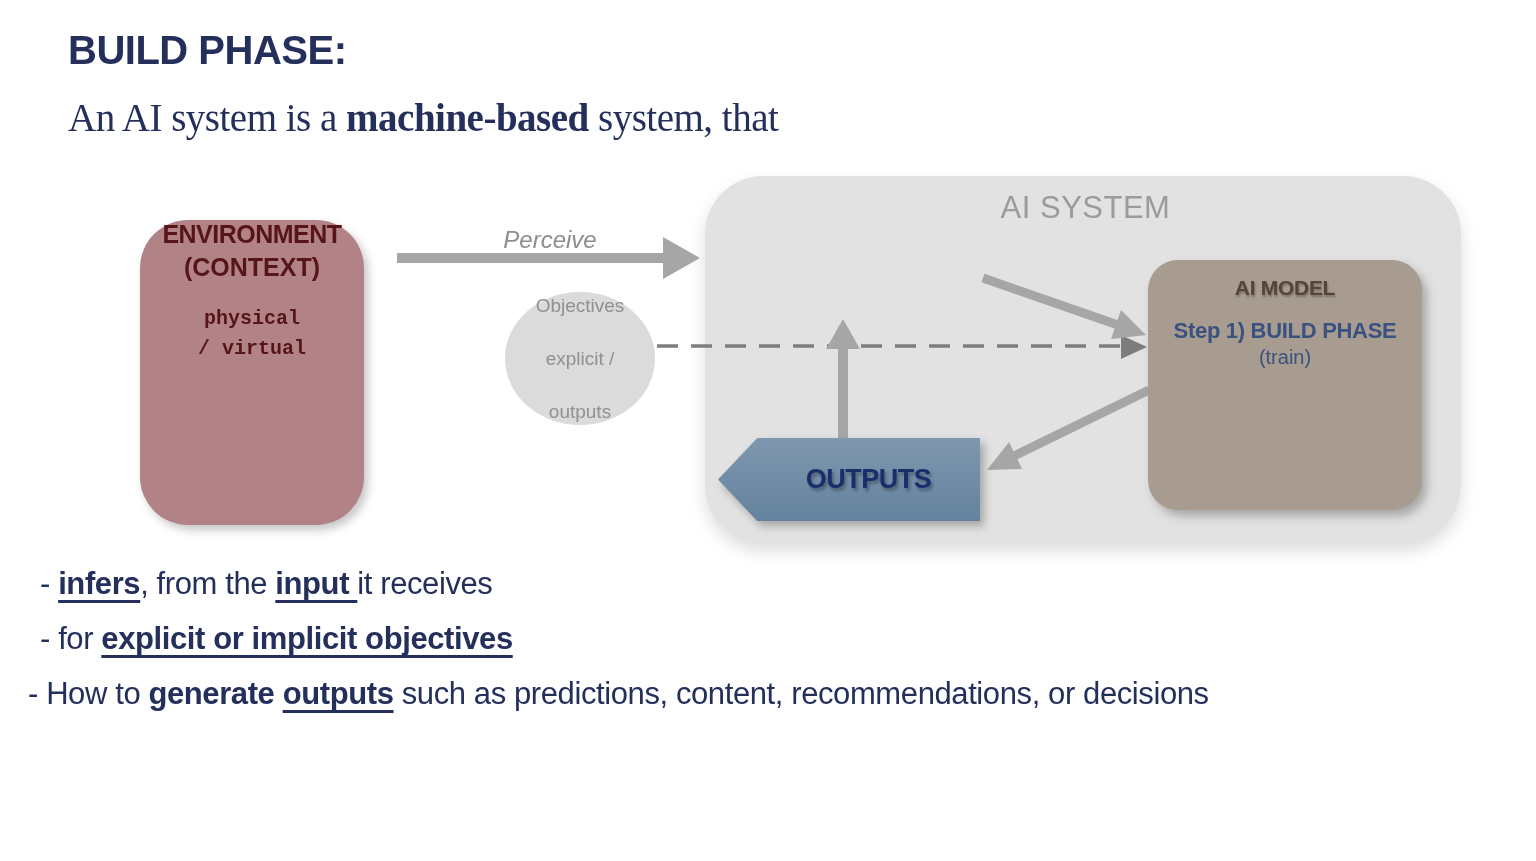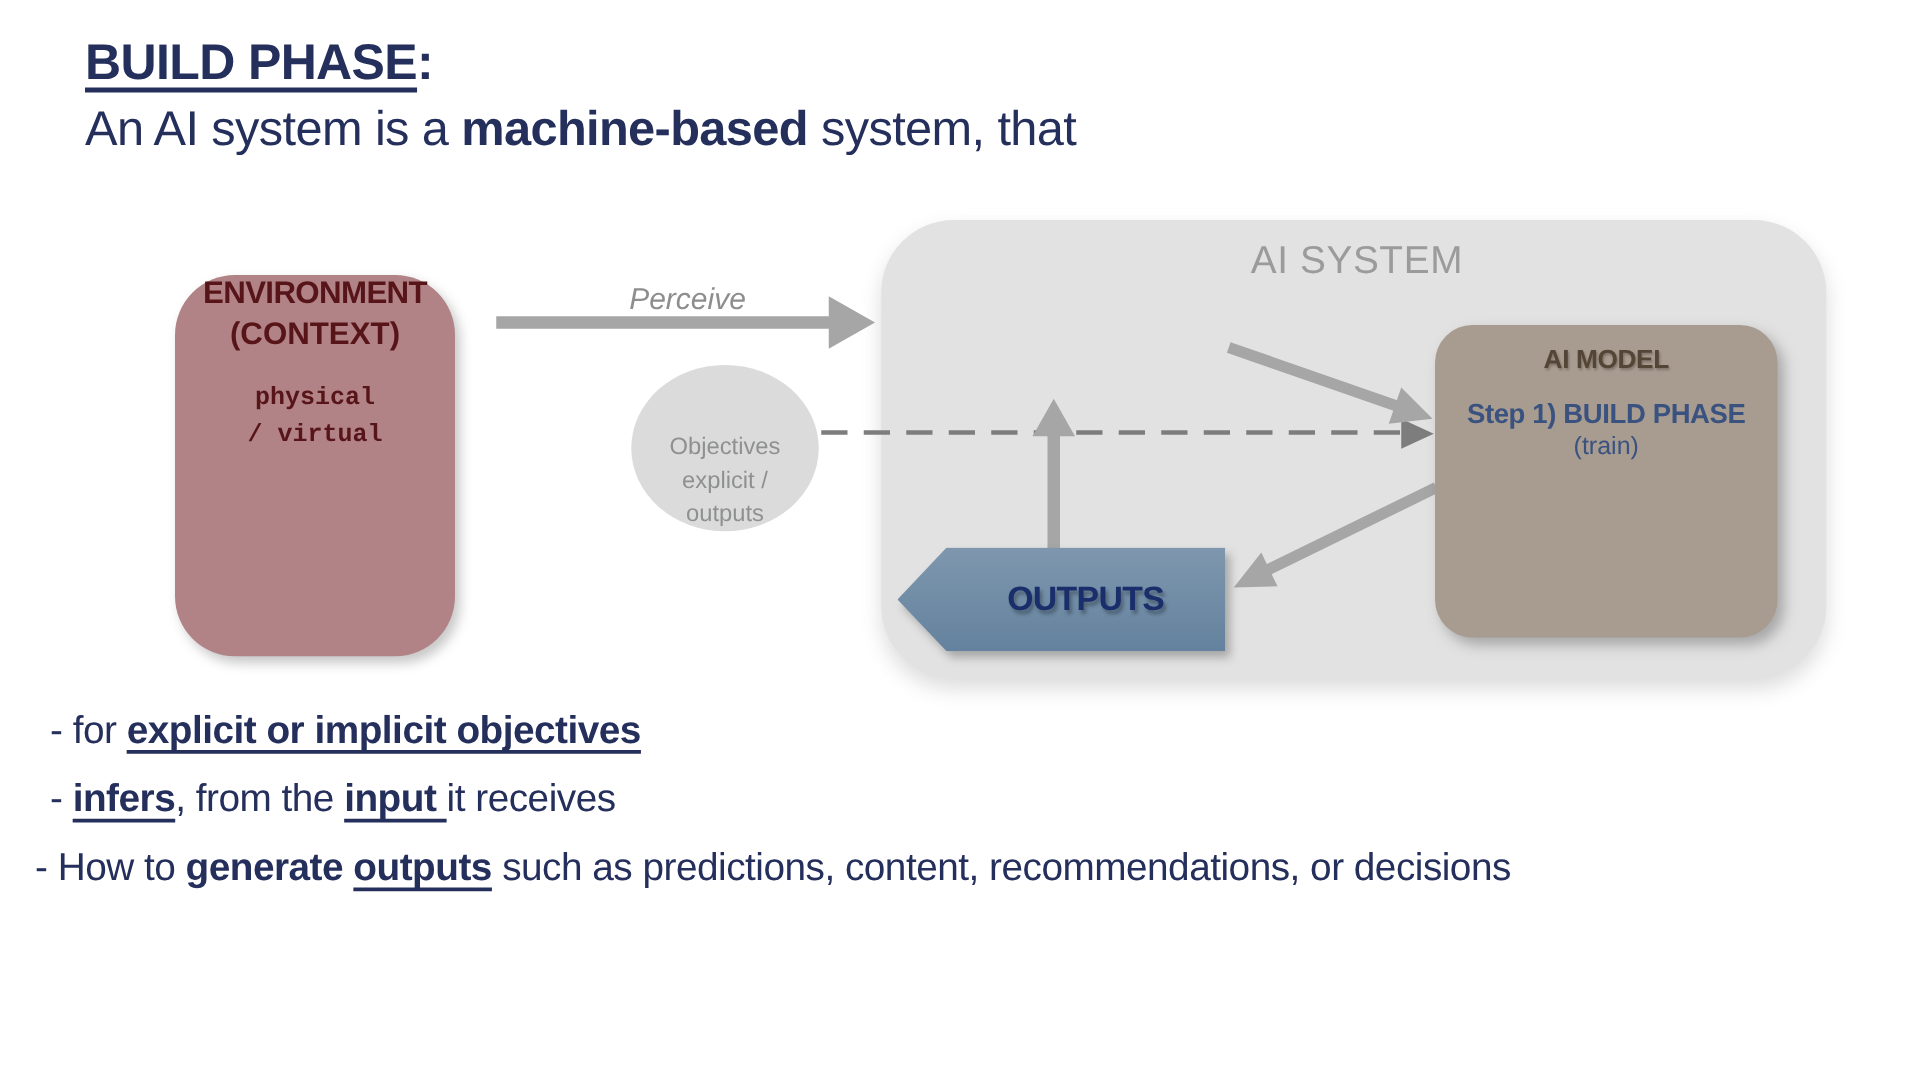--- a/index.html
+++ b/index.html
@@ -2,39 +2,39 @@
 <html style="--navy: #252f5c; --env-fill: #b18386; --env-text: #571519; --ai-system-fill: #e3e2e2; --ai-system-label: #9b9b9b; --data-input-fill: #68969c; --data-input-fill-light: #7fabb0; --data-input-text: #1b4750; --outputs-fill: #64829e; --outputs-fill-light: #7e97ae; --outputs-text: #1a2e6b; --ai-model-fill: #a89b8f; --ai-model-title: #544636; --ai-model-step: #3a5280; --objectives-fill: #dbdbdb; --objectives-text: #8f9091; --arrow-gray: #a6a6a6; --dash-gray: #7d7d7d; --perceive-text: #8e8e8e;"><head>
 <meta charset="utf-8">
 <style>
   html,body{margin:0;padding:0;background:#fff;}
   .page{position:relative;width:1536px;height:861px;background:#ffffff;overflow:hidden;
         font-family:"Liberation Sans",sans-serif;}
 
   
   .title-block{position:absolute;left:68px;top:24px;color:var(--navy);}
   .title-line1{font-size:40px;font-weight:bold;line-height:52px;letter-spacing:-0.5px;}
-  .title-line1 .u{text-decoration:underline;text-decoration-thickness:4px;text-underline-offset:7px;}
-  .title-line2{font-size:39px;font-weight:normal;line-height:52px;letter-spacing:-0.5px;margin-top:2px;}
+  .title-line1 .u{text-decoration-thickness:4px;text-underline-offset:7px;}
+  .title-line2{font-size:39px;font-weight:normal;line-height:52px;letter-spacing:-0.5px;margin-top:16px;font-family:Liberation Serif, serif;}
   .title-line2 b{font-weight:bold;}
 
   
   .env-box{position:absolute;left:140px;top:220px;width:224px;height:305px;border-radius:48px;
            background:var(--env-fill);box-shadow:4px 5px 9px rgba(130,130,130,.45);
            display:flex;flex-direction:column;align-items:center;justify-content:flex-start;
            color:var(--env-text);text-align:center;z-index:3;}
   .env-title{font-size:25px;font-weight:bold;letter-spacing:-0.5px;}
   .env-subtitle{font-size:25px;font-weight:bold;margin-top:4px;}
   .env-detail{font-size:20px;font-weight:bold;margin-top:22px;line-height:30px;font-family:Liberation Mono, monospace;}
 
   .perceive-label{position:absolute;left:430px;top:226px;width:240px;text-align:center;
                   font-size:24px;font-style:italic;color:var(--perceive-text);z-index:3;}
 
   .objectives{position:absolute;left:505px;top:292px;width:150px;height:133px;border-radius:50%;
               background:var(--objectives-fill);display:flex;flex-direction:column;align-items:center;
-              justify-content:flex-end;color:var(--objectives-text);font-size:19px;line-height:27px;
+              justify-content:space-between;color:var(--objectives-text);font-size:19px;line-height:27px;
               text-align:center;z-index:3;}
 
   .ai-system{position:absolute;left:705px;top:176px;width:756px;height:367px;border-radius:58px;
              background:var(--ai-system-fill);box-shadow:0 8px 16px rgba(170,170,170,.4);z-index:1;}
   .ai-system-label{position:absolute;left:5px;right:0;top:14px;text-align:center;font-size:31px;
                    font-weight:normal;letter-spacing:.5px;color:var(--ai-system-label);}
 
   .shape-wrap{position:absolute;z-index:3;filter:drop-shadow(4px 5px 4px rgba(90,90,90,.45));}
   .data-input{left:718px;top:234px;}
   .data-input .pent{width:265px;height:86px;
@@ -141,18 +141,18 @@
     </div>
   </div>
 
   <div class="ai-model">
     <div class="ai-model-title">AI MODEL</div>
     <div class="ai-model-step">Step 1) BUILD PHASE</div>
     <div class="ai-model-train">(train)</div>
   </div>
 
   <div class="bullets">
+    <div class="indent"><span>- </span><span class="bu">infers</span><span>, from the </span><span class="bu">input </span><span>it receives</span></div>
     <div class="indent"><span>- for </span><span class="bu">explicit or implicit objectives</span></div>
-    <div class="indent"><span>- </span><span class="bu">infers</span><span>, from the </span><span class="bu">input </span><span>it receives</span></div>
     <div><span>- How to </span><span class="b">generate </span><span class="bu">outputs</span><span> such as predictions, content, recommendations, or decisions</span></div>
   </div>
 
 </div>
 
 </body></html>

